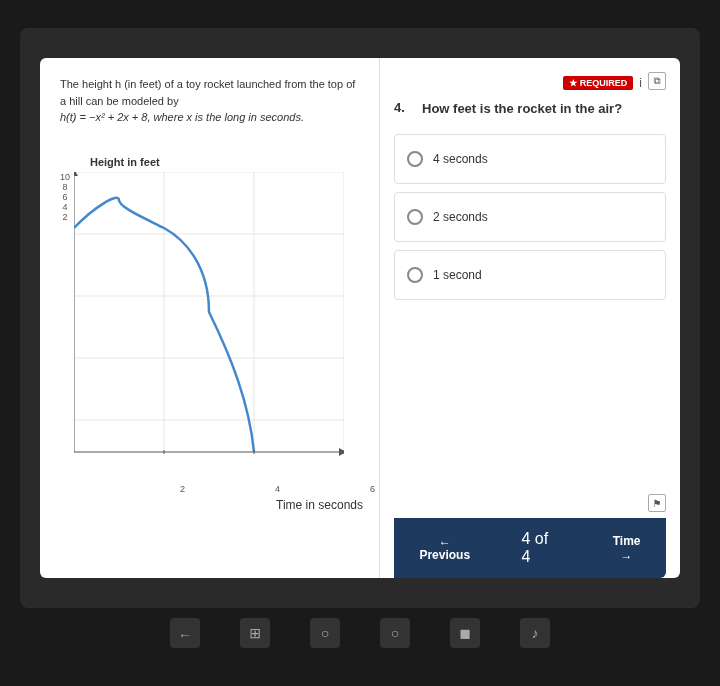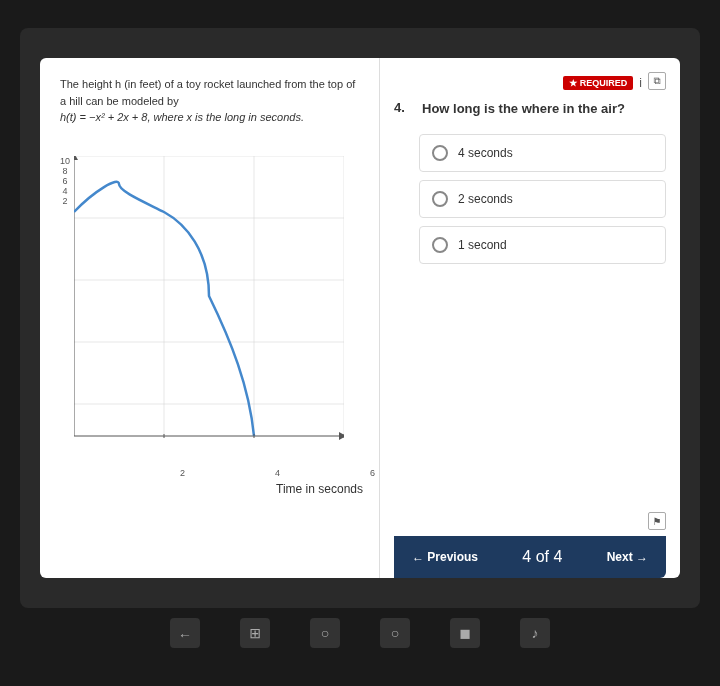--- a/index.html
+++ b/index.html
@@ -176,24 +176,23 @@
       gap: 8px;
       flex: 1;
     }
 
     .option-item {
       display: flex;
       align-items: center;
       gap: 10px;
       border: 1px solid #ddd;
       border-radius: 4px;
-      padding: 10px 12px;
+      padding: 16px 12px;
       cursor: pointer;
       background: #fff;
-      margin-left: 25px;
     }
 
     .radio-circle {
       width: 16px;
       height: 16px;
       border: 2px solid #888;
       border-radius: 50%;
       flex-shrink: 0;
       background: white;
     }
@@ -281,20 +280,21 @@
 
     <div class="content-card">
 
       <div class="left-panel">
         <div class="problem-text">
           <span>The height h (in feet) of a toy rocket launched from the top of a hill can be modeled by</span><br>
           <span class="formula">h(t) = −x² + 2x + 8, where x is the long in seconds.</span>
         </div>
 
         <div class="graph-container">
+          <div class="graph-title">Height in feet</div>
 
           <div style="position:relative; display:flex;">
 
             <div class="y-axis-labels" style="position:relative; left:0; margin-right:4px;">
               <span class="y-axis-label">10</span>
               <span class="y-axis-label">8</span>
               <span class="y-axis-label">6</span>
               <span class="y-axis-label">4</span>
               <span class="y-axis-label">2</span>
             </div>
@@ -342,21 +342,21 @@
       <div class="right-panel">
 
         <div class="required-badge">
           <span class="required-label">★ REQUIRED</span>
           <span class="required-icon">i</span>
           <div class="copy-icon">⧉</div>
         </div>
 
         <div class="question-header">
           <span class="question-number">4.</span>
-          <span class="question-text">How long is the where in the air?</span>
+          <span class="question-text">How feet is the rocket in the air?</span>
         </div>
 
         <div class="options-list">
           <div class="option-item">
             <div class="radio-circle"></div>
             <span class="option-text">4 seconds</span>
           </div>
           <div class="option-item">
             <div class="radio-circle"></div>
             <span class="option-text">2 seconds</span>
@@ -367,21 +367,21 @@
           </div>
         </div>
 
         <div class="flag-area">
           <div class="flag-icon">⚑</div>
         </div>
 
         <div class="nav-footer">
           <button class="nav-btn">← Previous</button>
           <span class="nav-progress">4 of 4</span>
-          <button class="nav-btn">Next →</button>
+          <button class="nav-btn">Time →</button>
         </div>
       </div>
 
     </div>
 
   </div>
 
   <div class="taskbar">
     <div class="taskbar-icon">←</div>
     <div class="taskbar-icon">⊞</div>

